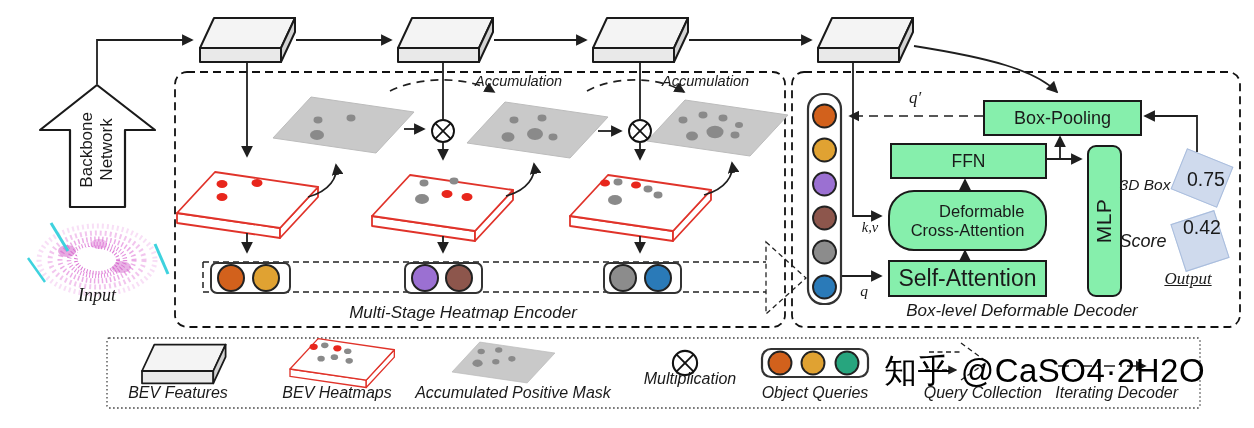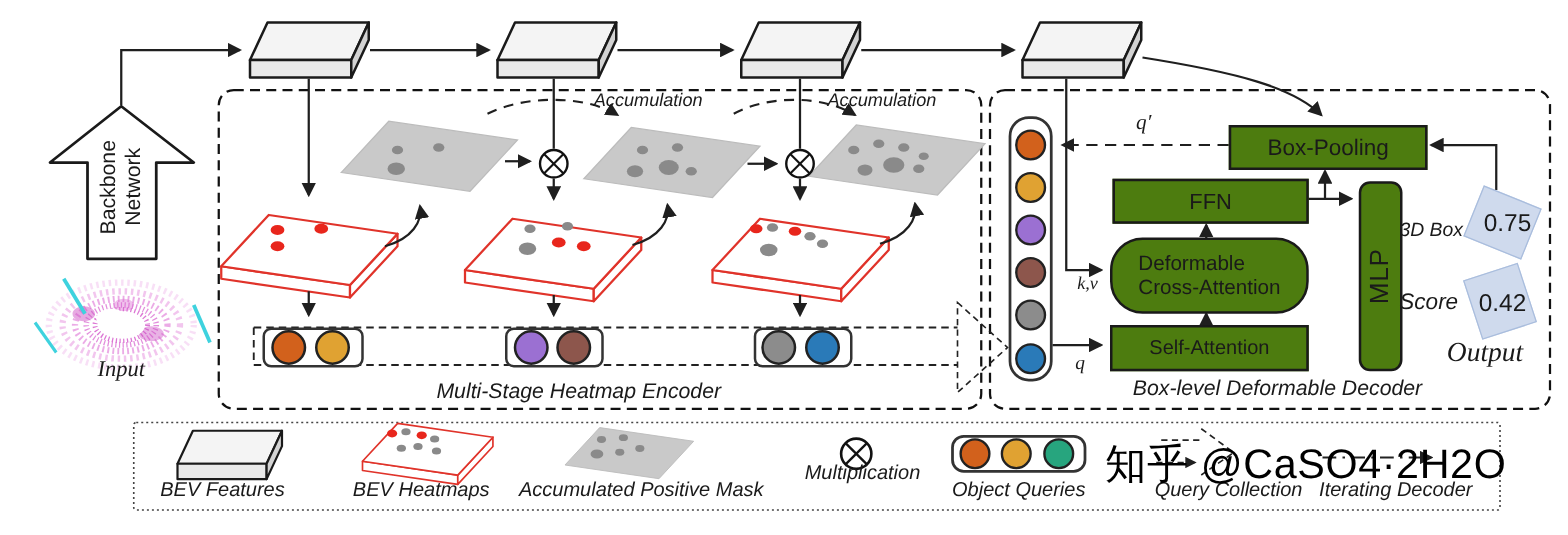--- a/index.html
+++ b/index.html
@@ -2,22 +2,22 @@
 <html><head>
 <meta charset="utf-8">
 <style>
   html,body{margin:0;padding:0;background:#fff;}
   #stage{position:relative;width:1254px;height:428px;background:#fff;overflow:hidden;
          font-family:"Liberation Sans",sans-serif;color:#1a1a1a;}
   #shapes{position:absolute;left:0;top:0;width:1254px;height:428px;}
   .lbl{position:absolute;text-align:center;line-height:1.2;}
   .it{font-style:italic;}
   .serif{font-family:"Liberation Serif",serif;}
-  .dbox{position:absolute;background:#4d7c0f;border:2.2px solid #1a1a1a;
-        display:flex;align-items:center;justify-content:center;text-align:left;}
+  .dbox{position:absolute;background:#86efac;border:2.2px solid #1a1a1a;
+        display:flex;align-items:center;justify-content:center;text-align:right;}
   .vflex{position:absolute;display:flex;align-items:center;justify-content:center;}
   .vtext{writing-mode:vertical-rl;transform:rotate(180deg);white-space:pre-line;
          font-size:17px;line-height:1.18;text-align:center;}
   .mlptext{transform:rotate(-90deg);font-size:21px;letter-spacing:.5px;}
   .obox{position:absolute;background:#cfdaed;border:1.5px solid #a9bddd;}
   .pre{white-space:pre-line;border-radius:26px;}
   #watermark{position:absolute;left:884px;top:349px;width:390px;height:44px;
              font-size:33px;color:#000000;text-align:left;letter-spacing:.5px;z-index:6;
              font-family:"Liberation Sans",sans-serif;}
 </style>
@@ -241,33 +241,33 @@
 </div>
 <div class="lbl it" style="left:475px;top:73px;width:82px;font-size:14.5px;">Accumulation</div>
 <div class="lbl it" style="left:662px;top:73px;width:82px;font-size:14.5px;">Accumulation</div>
 <div class="lbl it" style="left:338px;top:303px;width:250px;font-size:17px;">Multi-Stage Heatmap Encoder</div>
 <div class="lbl it" style="left:898px;top:301px;width:248px;font-size:17px;">Box-level Deformable Decoder</div>
 
 <div class="dbox" style="left:983px;top:100px;width:155px;height:32px;font-size:18px;">Box-Pooling</div>
 <div class="dbox" style="left:890px;top:143px;width:153px;height:32px;font-size:17.5px;">FFN</div>
 <div class="dbox pre" style="left:888px;top:190px;width:155px;height:57px;font-size:16.5px;">Deformable
 Cross-Attention</div>
-<div class="dbox" style="left:888px;top:260px;width:155px;height:33px;font-size:16px;">Self-Attention</div>
+<div class="dbox" style="left:888px;top:260px;width:155px;height:33px;font-size:23px;">Self-Attention</div>
 <div class="dbox" style="left:1087px;top:145px;width:31px;height:148px;border-radius:9px;">
   <span class="mlptext">MLP</span>
 </div>
 
 <div class="lbl it serif" style="left:898px;top:88px;width:34px;font-size:17px;">q′</div>
 <div class="lbl it serif" style="left:850px;top:219px;width:40px;font-size:14.5px;">k,v</div>
 <div class="lbl it serif" style="left:852px;top:282px;width:24px;font-size:15.5px;">q</div>
 <div class="lbl it" style="left:1118px;top:176px;width:54px;font-size:15.5px;">3D Box</div>
 <div class="lbl it" style="left:1116px;top:231px;width:54px;font-size:18px;">Score</div>
 <div class="lbl" style="left:1184px;top:168px;width:44px;font-size:19.5px;">0.75</div>
-<div class="lbl" style="left:1180px;top:232px;width:44px;font-size:19.5px;">0.42</div>
-<div class="lbl it serif" style="left:1148px;top:269px;width:80px;font-size:22px;">Output</div>
+<div class="lbl" style="left:1180px;top:216px;width:44px;font-size:19.5px;">0.42</div>
+<div class="lbl it serif" style="left:1148px;top:269px;width:80px;font-size:17px;text-decoration:underline;">Output</div>
 
 <div class="lbl it" style="left:113px;top:383px;width:130px;font-size:16px;">BEV Features</div>
 <div class="lbl it" style="left:272px;top:383px;width:130px;font-size:16px;">BEV Heatmaps</div>
 <div class="lbl it" style="left:405px;top:383px;width:216px;font-size:16px;text-align:center;">Accumulated Positive Mask</div>
 <div class="lbl it" style="left:628px;top:369px;width:124px;font-size:16px;">Multiplication</div>
 <div class="lbl it" style="left:753px;top:383px;width:124px;font-size:16px;">Object Queries</div>
 <div class="lbl it" style="left:918px;top:383px;width:124px;font-size:16px;text-align:right;">Query Collection</div>
 <div class="lbl it" style="left:1048px;top:383px;width:130px;font-size:16px;text-align:right;">Iterating Decoder</div>
 
 <div id="watermark">知乎 @CaSO4·2H2O</div>

